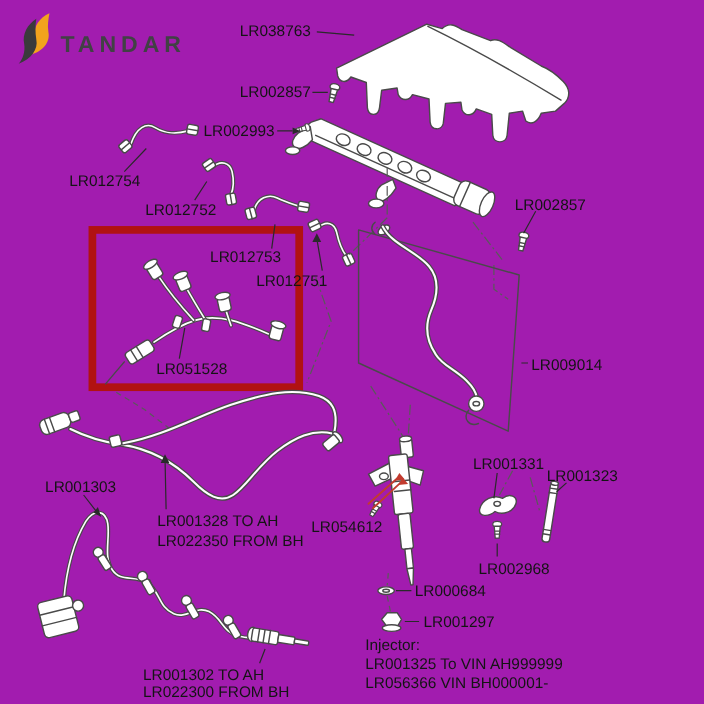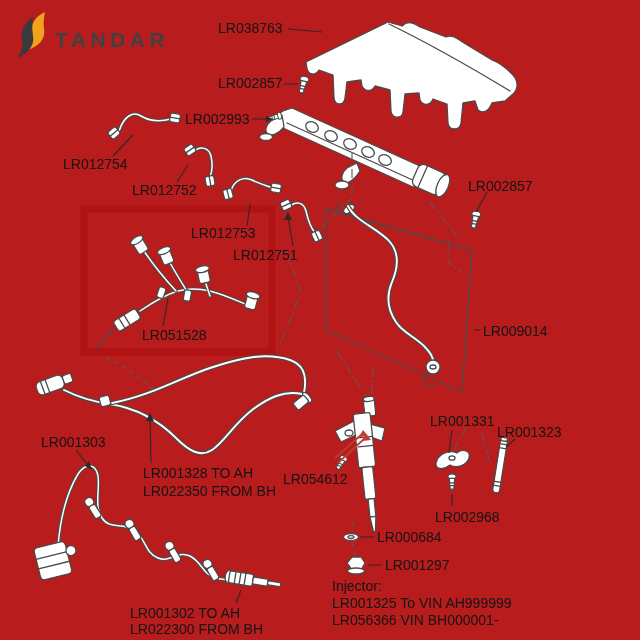--- a/index.html
+++ b/index.html
@@ -1,16 +1,16 @@
 <!DOCTYPE html>
 <html><head>
 <meta charset="utf-8">
 <style>
   html,body{margin:0;padding:0;background:#ffffff;}
-  .stage{position:relative;width:640px;height:640px;background:#b91c1c;overflow:hidden;}
+  .stage{position:relative;width:640px;height:640px;background:#a21caf;overflow:hidden;}
   svg{display:block;}
   .ln   {fill:none;stroke:#4a4a4a;stroke-width:1.3;stroke-linecap:round;stroke-linejoin:round;}
   .fw   {fill:#ffffff;stroke:#4a4a4a;stroke-width:1.3;stroke-linejoin:round;}
   .tubeo{fill:none;stroke:#4a4a4a;stroke-width:4.2;stroke-linecap:round;stroke-linejoin:round;}
   .tubei{fill:none;stroke:#ffffff;stroke-width:1.9;stroke-linecap:round;stroke-linejoin:round;}
   .pipeo{fill:none;stroke:#4a4a4a;stroke-width:3.6;stroke-linecap:round;}
   .pipei{fill:none;stroke:#ffffff;stroke-width:1.5;stroke-linecap:round;}
   .thin {fill:none;stroke:#2a2a2a;stroke-width:1.1;}
   .dd   {fill:none;stroke:#5a5a5a;stroke-width:1.1;stroke-dasharray:9 3 2 3;}
   .dsh  {fill:none;stroke:#5a5a5a;stroke-width:1.1;stroke-dasharray:5 4;}

